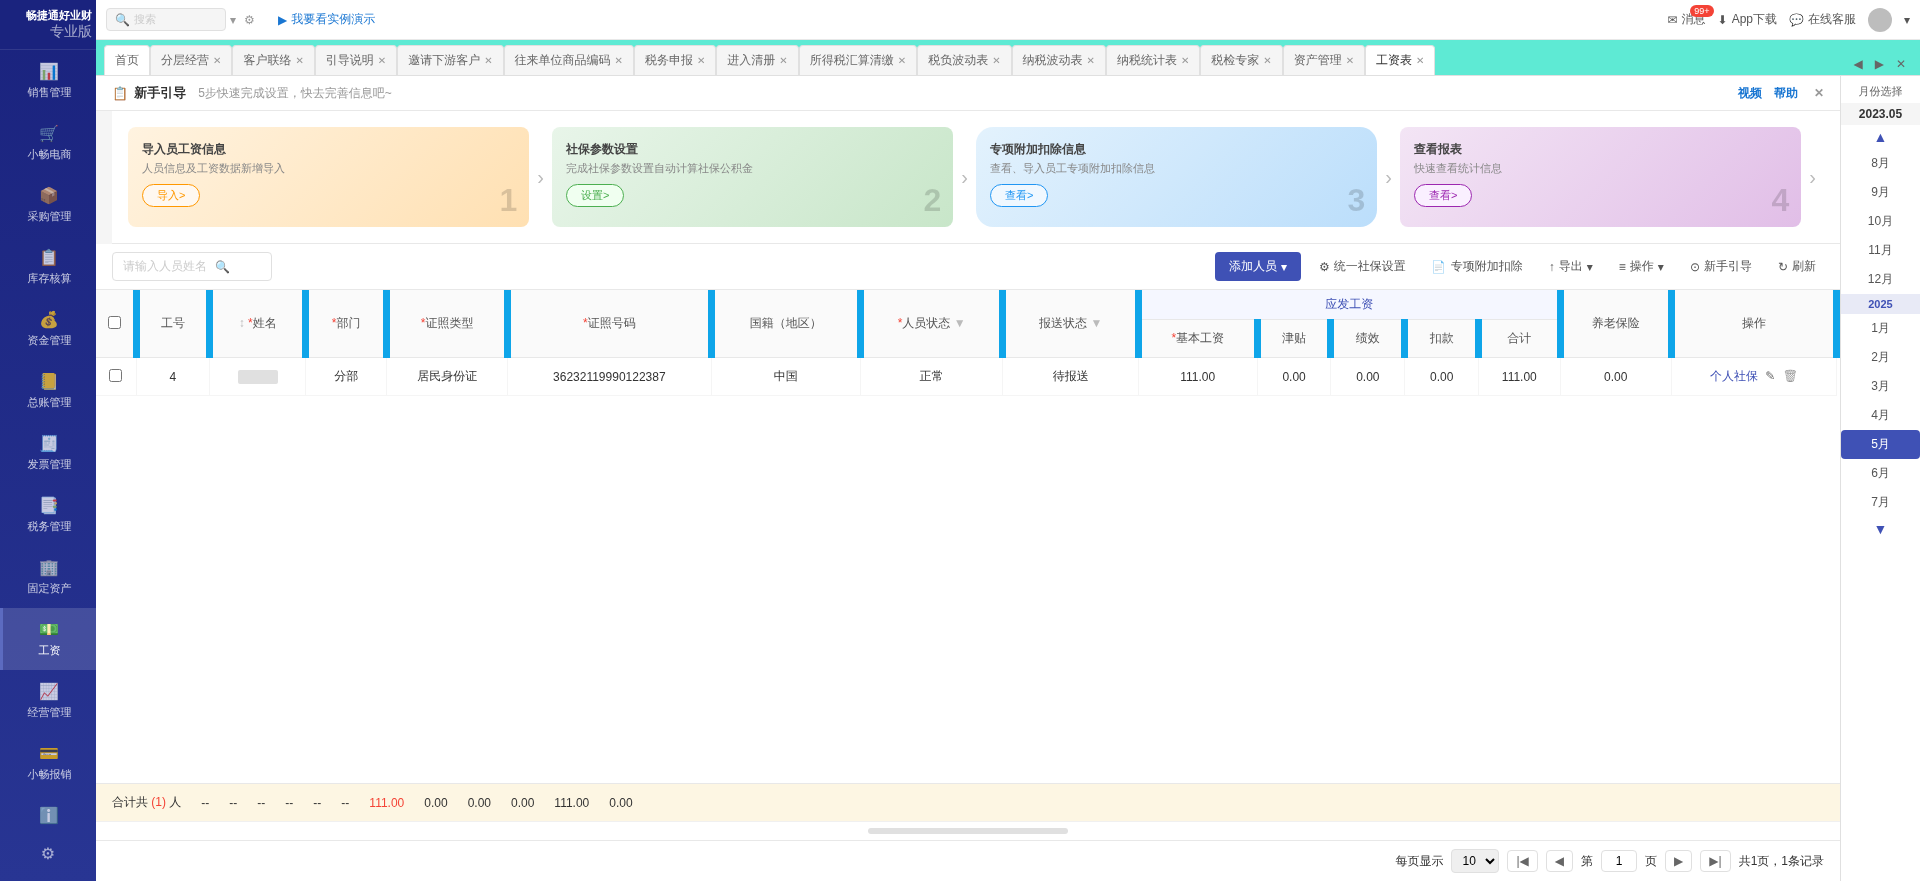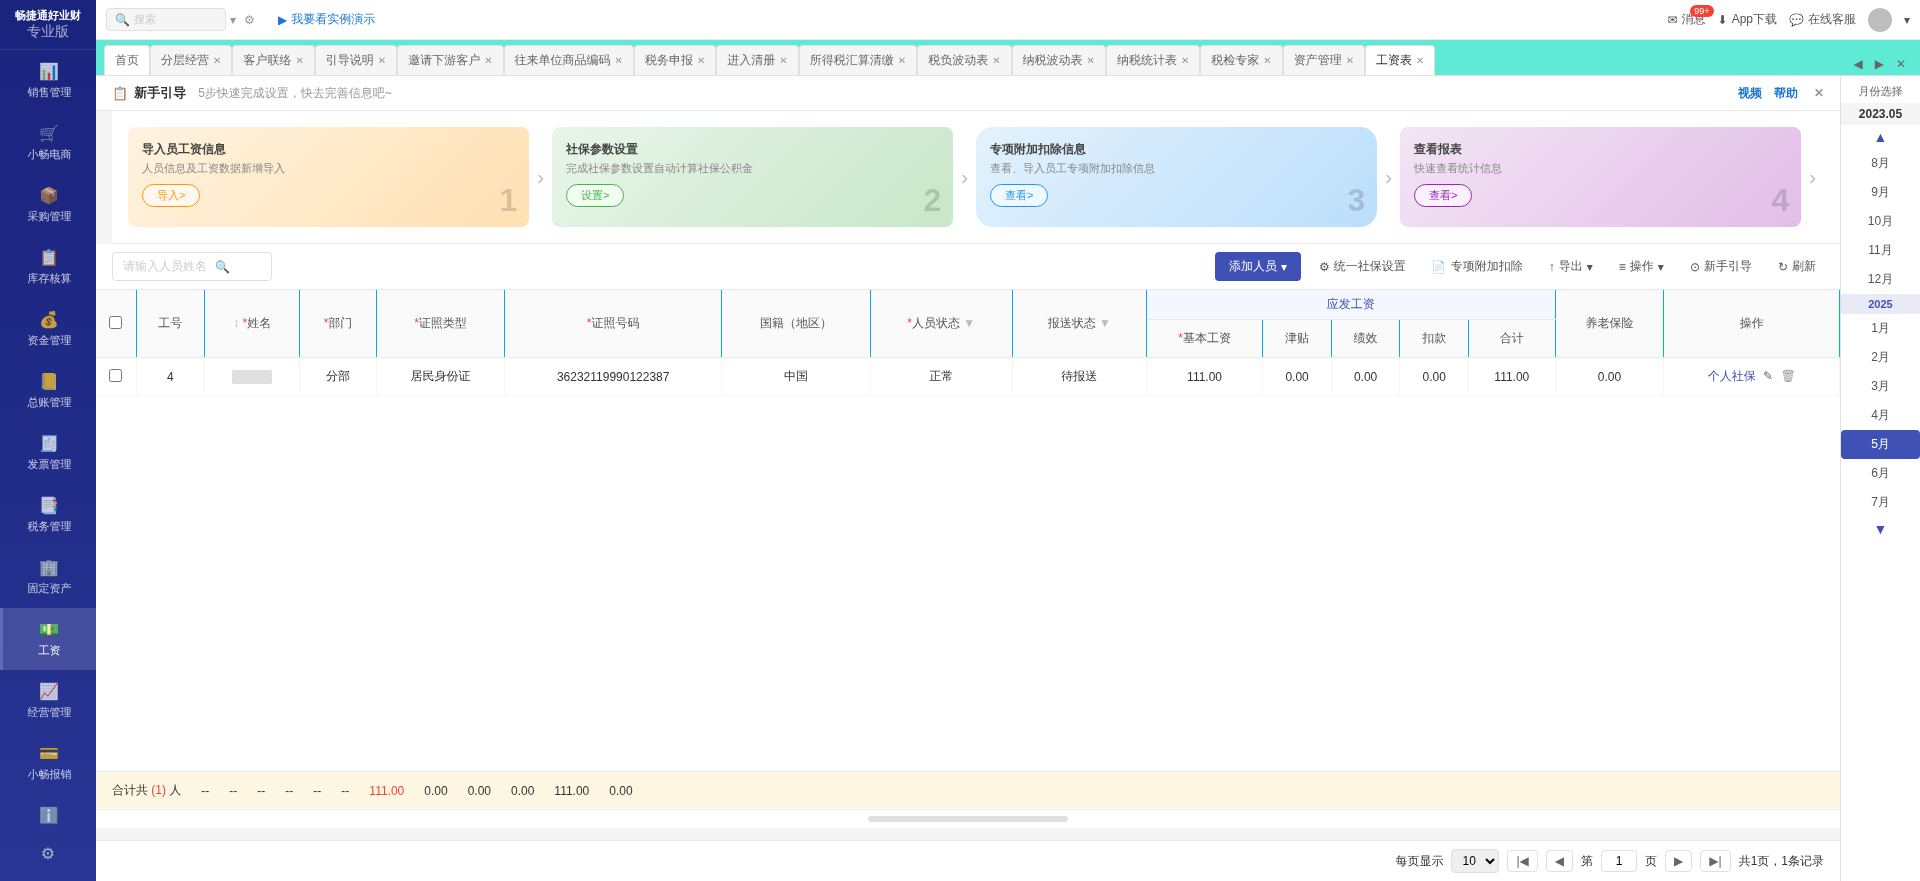--- a/index.html
+++ b/index.html
@@ -3,21 +3,21 @@
   <meta charset="utf-8">
   <style>
     * { box-sizing: border-box; margin: 0; padding: 0; }
     body { font-family: 'Microsoft YaHei', 'PingFang SC', sans-serif; font-size: 12px; background: #f0f2f5; color: #333; overflow: hidden; }
 
     
     .app-container { display: flex; height: 881px; width: 1920px; }
 
     
     .sidebar { width: 96px; background: linear-gradient(180deg, #1a237e 0%, #283593 100%); display: flex; flex-direction: column; align-items: center; flex-shrink: 0; }
-    .sidebar-logo { width: 100%; padding: 8px 4px; background: #1a237e; display: flex; flex-direction: column; align-items: center; border-bottom: 1px solid rgba(255,255,255,0.1); }
+    .sidebar-logo { width: 100%; padding: 8px 4px; background: #1a237e; display: flex; flex-direction: column; align-items: flex-end; border-bottom: 1px solid rgba(255,255,255,0.1); }
     .sidebar-logo-text { color: #fff; font-size: 11px; font-weight: bold; text-align: center; line-height: 1.4; }
     .sidebar-logo-sub { color: rgba(255,255,255,0.6); font-size: 14px; }
     .sidebar-items { flex: 1; width: 100%; overflow-y: auto; }
     .sidebar-item { width: 100%; padding: 12px 4px; display: flex; flex-direction: column; align-items: center; cursor: pointer; color: rgba(255,255,255,0.75); font-size: 11px; border-left: 3px solid transparent; }
     .sidebar-item.active { background: rgba(255,255,255,0.15); color: #fff; border-left-color: #5c6bc0; }
     .sidebar-item-icon { font-size: 16px; margin-bottom: 4px; }
     .sidebar-footer { width: 100%; padding: 10px 4px; display: flex; flex-direction: column; align-items: center; }
     .sidebar-settings { color: rgba(255,255,255,0.6); cursor: pointer; font-size: 16px; padding: 8px; }
 
     
@@ -76,32 +76,32 @@
     .toolbar { background: #fff; padding: 8px 16px; display: flex; align-items: center; gap: 8px; border-bottom: 1px solid #e8e8e8; flex-shrink: 0; }
     .search-input { border: 1px solid #e0e0e0; border-radius: 4px; padding: 5px 10px; font-size: 12px; width: 160px; display: flex; align-items: center; gap: 4px; color: #999; cursor: text; }
     .btn-primary { background: #3f51b5; color: #fff; border: none; border-radius: 4px; padding: 6px 14px; font-size: 12px; cursor: pointer; display: flex; align-items: center; gap: 4px; }
     .toolbar-actions { margin-left: auto; display: flex; align-items: center; gap: 10px; }
     .toolbar-action { display: flex; align-items: center; gap: 4px; color: #555; font-size: 12px; cursor: pointer; padding: 4px 8px; border-radius: 4px; }
 
     
     .table-wrapper { flex: 1; background: #fff; overflow-x: auto; }
     table { width: 100%; border-collapse: collapse; font-size: 12px; }
     thead tr { background: #fafafa; }
-    th { padding: 10px 8px; text-align: center; border-bottom: 1px solid #e8e8e8; border-right: 1px solid #0ea5e9; font-weight: 500; color: #555; white-space: nowrap; }
+    th { padding: 10px 8px; text-align: center; border-bottom: 1px solid #e8e8e8; border-right: 7px solid #0ea5e9; font-weight: 500; color: #555; white-space: nowrap; }
     td { padding: 10px 8px; text-align: center; border-bottom: 1px solid #f5f5f5; border-right: 1px solid #f5f5f5; color: #333; white-space: nowrap; }
     .th-group { background: #f5f7ff; color: #3f51b5; text-align: center; padding: 6px; border-bottom: 1px solid #e8e8e8; }
     .col-checkbox { width: 40px; }
     .required { color: #f44336; }
 
     
     .table-footer { background: #fdf6e3; padding: 10px 16px; display: flex; align-items: center; gap: 20px; border-top: 1px solid #e8e8e8; flex-shrink: 0; font-size: 12px; }
     .footer-val { color: #f44336; font-weight: 500; }
 
     
-    .pagination { background: #fff; padding: 8px 16px; display: flex; align-items: center; justify-content: flex-end; border-top: 1px solid #e8e8e8; flex-shrink: 0; gap: 8px; margin-top: 12px; }
+    .pagination { background: #fff; padding: 8px 16px; display: flex; align-items: center; justify-content: flex-end; border-top: 1px solid #e8e8e8; flex-shrink: 0; gap: 8px; }
     .page-size-select { border: 1px solid #e0e0e0; border-radius: 4px; padding: 3px 6px; font-size: 12px; }
     .page-btn { border: 1px solid #e0e0e0; border-radius: 4px; padding: 3px 8px; cursor: pointer; background: #fff; font-size: 12px; color: #666; }
     .page-input { border: 1px solid #e0e0e0; border-radius: 4px; padding: 3px 6px; width: 36px; text-align: center; font-size: 12px; }
 
     
     .month-panel { width: 80px; background: #fff; border-left: 1px solid #e0e0e0; display: flex; flex-direction: column; align-items: center; flex-shrink: 0; overflow-y: auto; padding-bottom: 8px; }
     .month-panel-title { font-size: 11px; color: #666; padding: 8px 4px 4px; text-align: center; width: 100%; }
     .month-year { font-size: 12px; font-weight: bold; color: #333; padding: 4px 8px; width: 100%; text-align: center; background: #f5f5f5; }
     .month-nav { color: #3f51b5; cursor: pointer; font-size: 14px; padding: 4px; }
     .month-item { width: 100%; padding: 6px 4px; text-align: center; cursor: pointer; font-size: 12px; color: #555; }

